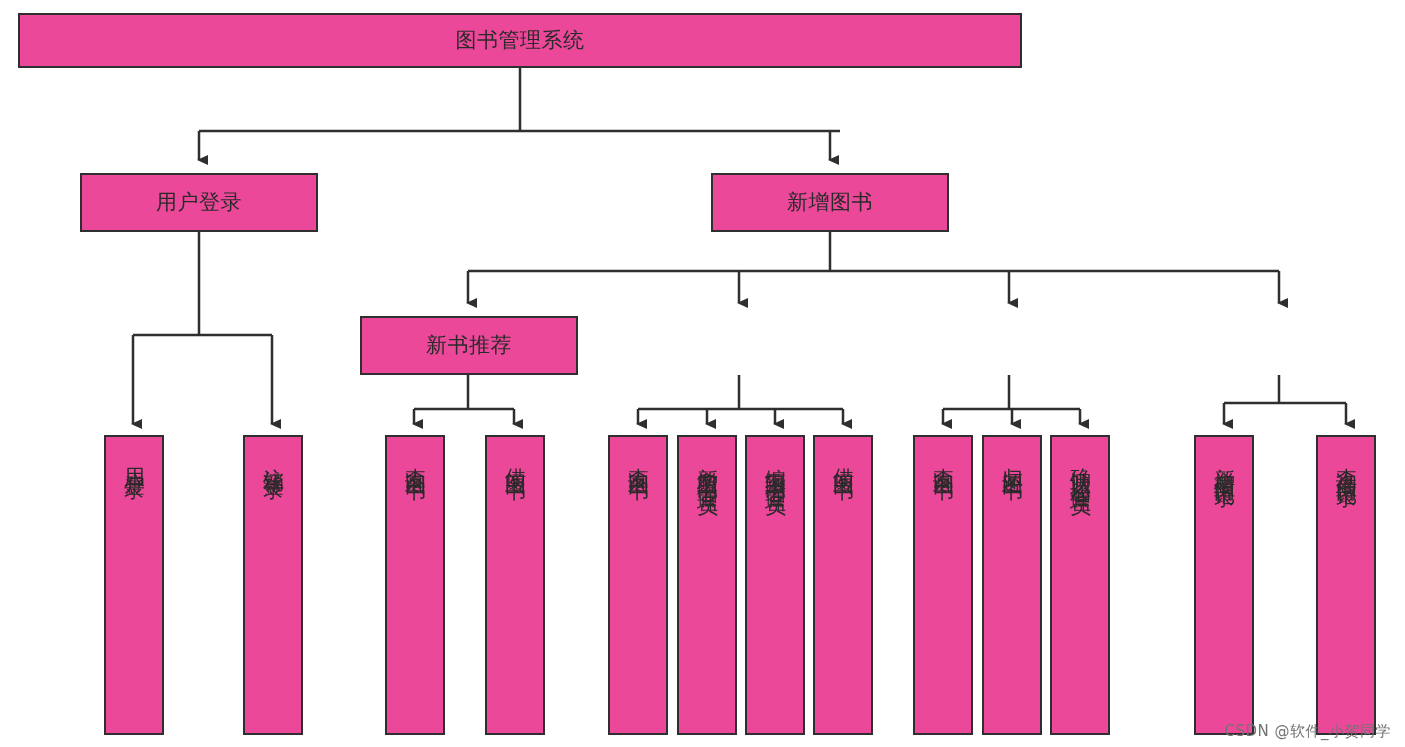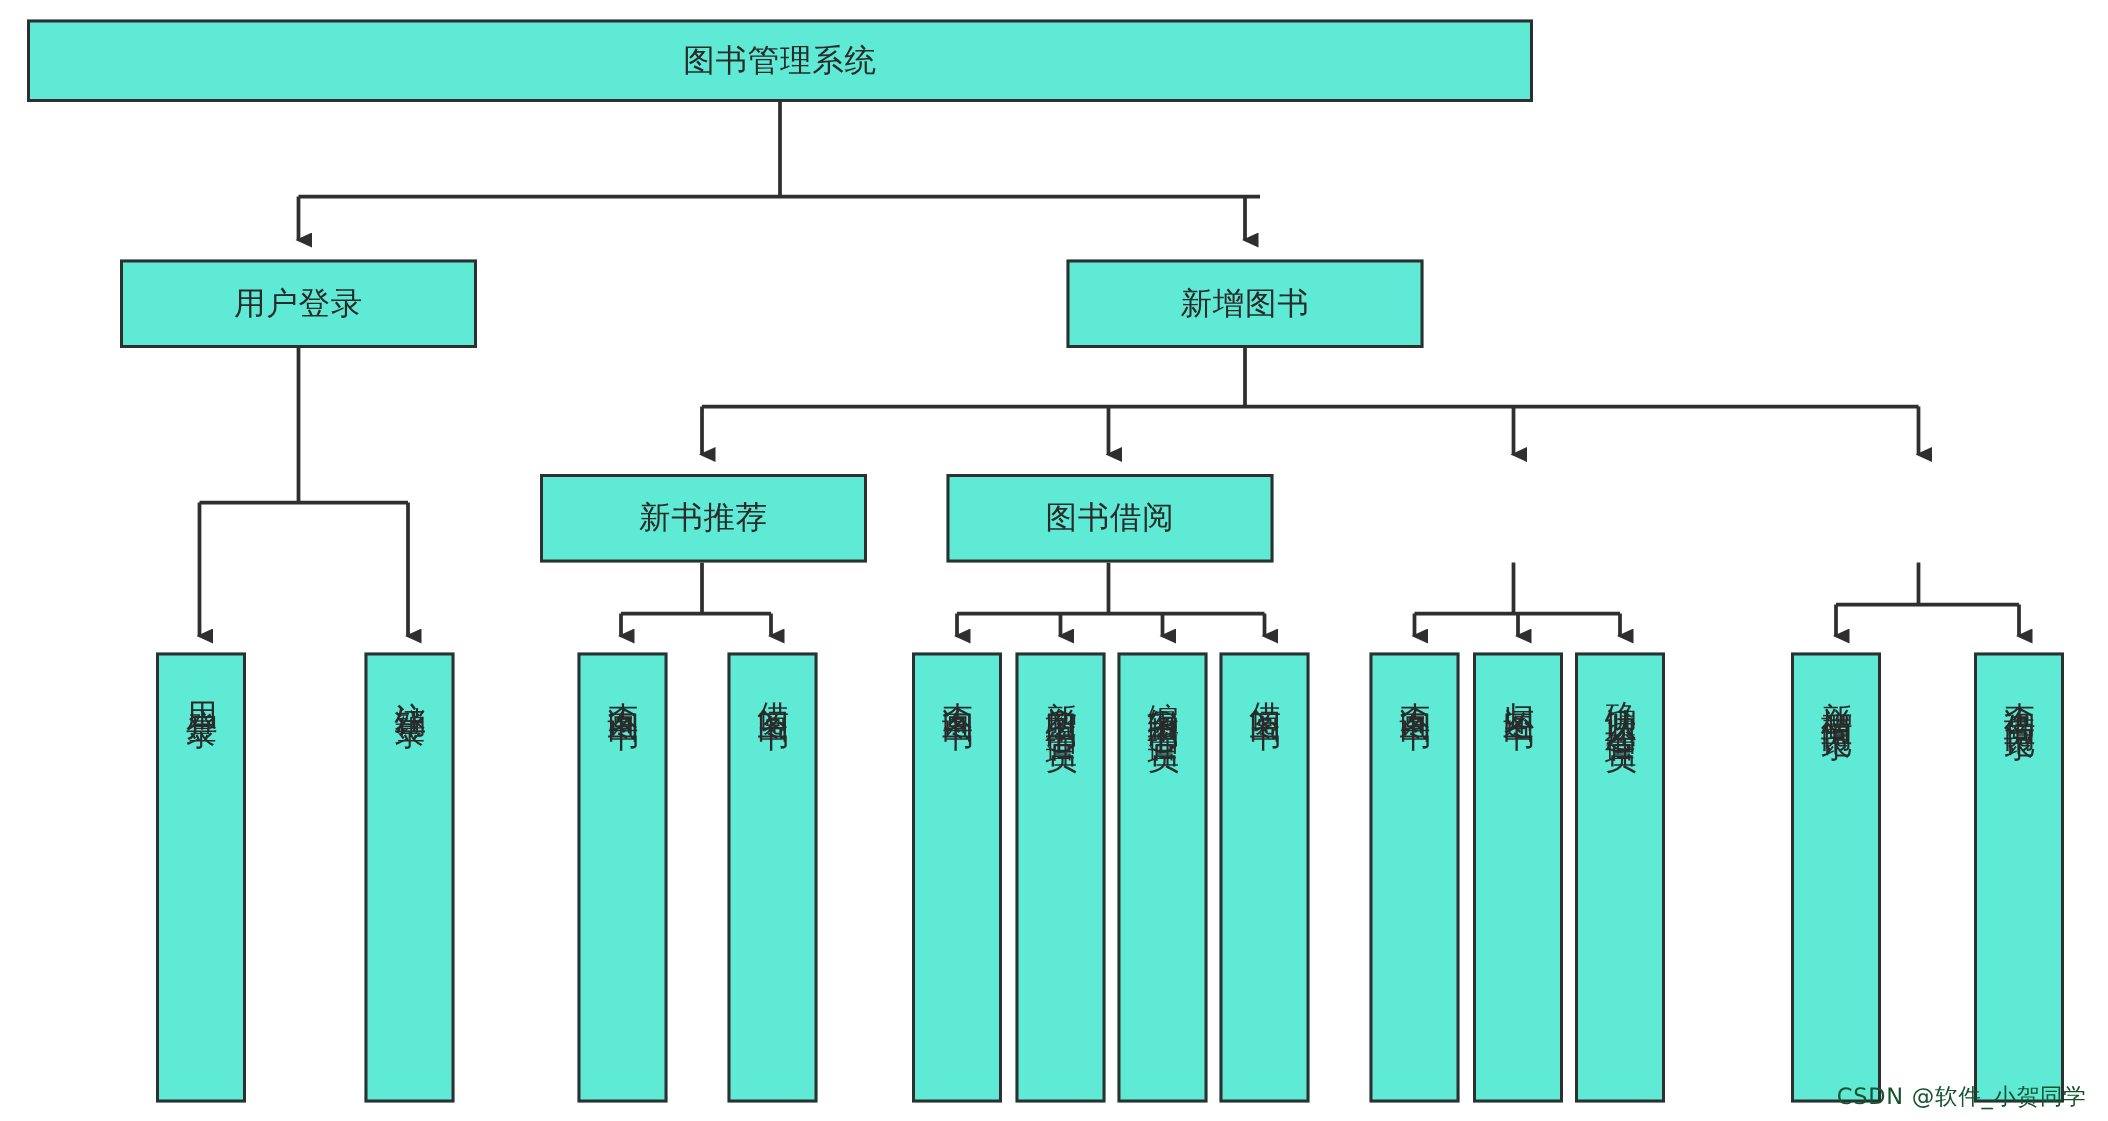--- a/index.html
+++ b/index.html
@@ -23,21 +23,21 @@
     position: absolute;
     left: 0;
     top: 0;
     width: 1405px;
     height: 747px;
   }
   .node-box {
     position: absolute;
     box-sizing: border-box;
     border: 2.5px solid #2f2f2f;
-    background: #5eead4;
+    background: #ec4899;
     display: flex;
     align-items: center;
     justify-content: center;
     overflow: hidden;
   }
   .node-label {
     color: #2a2a2a;
     line-height: 1.0;
     white-space: nowrap;
     letter-spacing: 0.5px;
@@ -59,21 +59,21 @@
     letter-spacing: 4px;
     line-height: 1.0;
     white-space: nowrap;
     display: block;
   }
   .watermark {
     position: absolute;
     right: 14px;
     bottom: 6px;
     font-size: 15px;
-    color: #14532d;
+    color: #737373;
     letter-spacing: 0.5px;
     font-family: "DejaVu Sans", "Liberation Sans", sans-serif;
     pointer-events: none;
   }
 </style>
 </head>
 <body>
 
 <div id="diagram-root">
 
@@ -134,23 +134,20 @@
   <div class="node-box node-h" style="left:80px; top:173px; width:238px; height:59px;">
     <span class="node-label">用户登录</span>
   </div>
   <div class="node-box node-h" style="left:711px; top:173px; width:238px; height:59px;">
     <span class="node-label">新增图书</span>
   </div>
 
   <div class="node-box node-h" style="left:360px; top:316px; width:218px; height:59px;">
     <span class="node-label">新书推荐</span>
   </div>
-  <div class="node-box node-h" style="left:631px; top:316px; width:218px; height:59px;">
-    <span class="node-label">图书借阅</span>
-  </div>
 
   <div class="node-box node-v" style="left:104px; top:435px; width:60px; height:300px;">
     <span class="node-label">用户登录</span>
   </div>
   <div class="node-box node-v" style="left:243px; top:435px; width:60px; height:300px;">
     <span class="node-label">注销登录</span>
   </div>
 
   <div class="node-box node-v" style="left:385px; top:435px; width:60px; height:300px;">
     <span class="node-label">查询图书</span>

